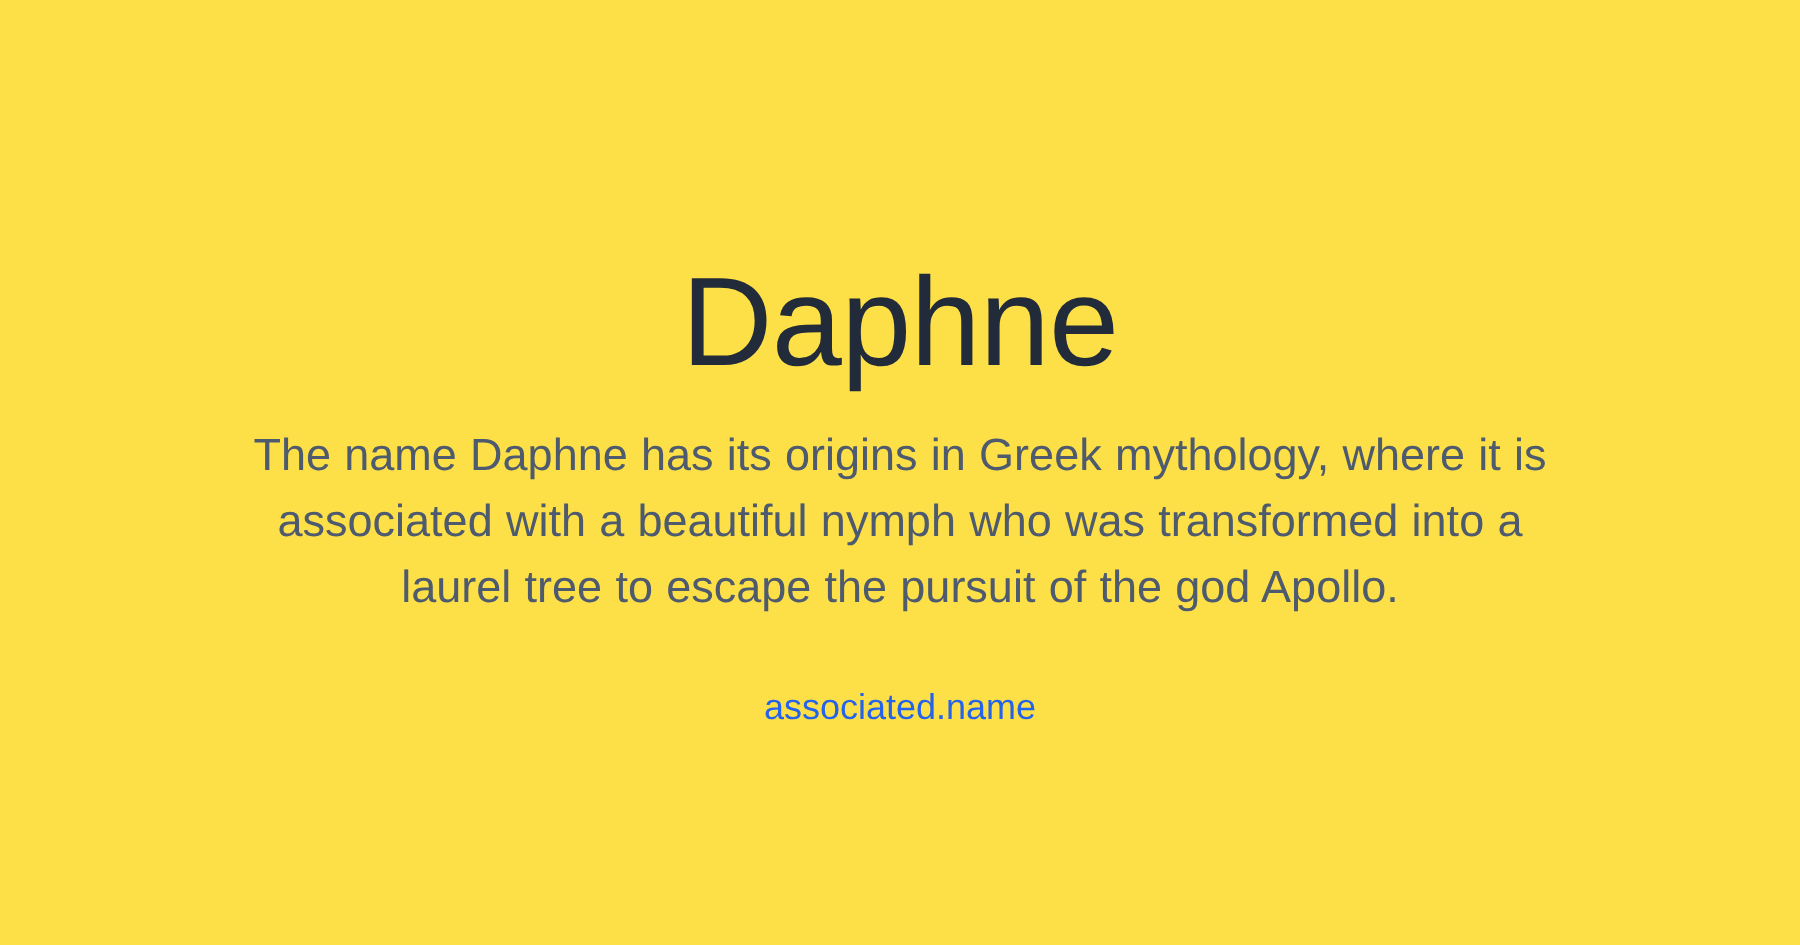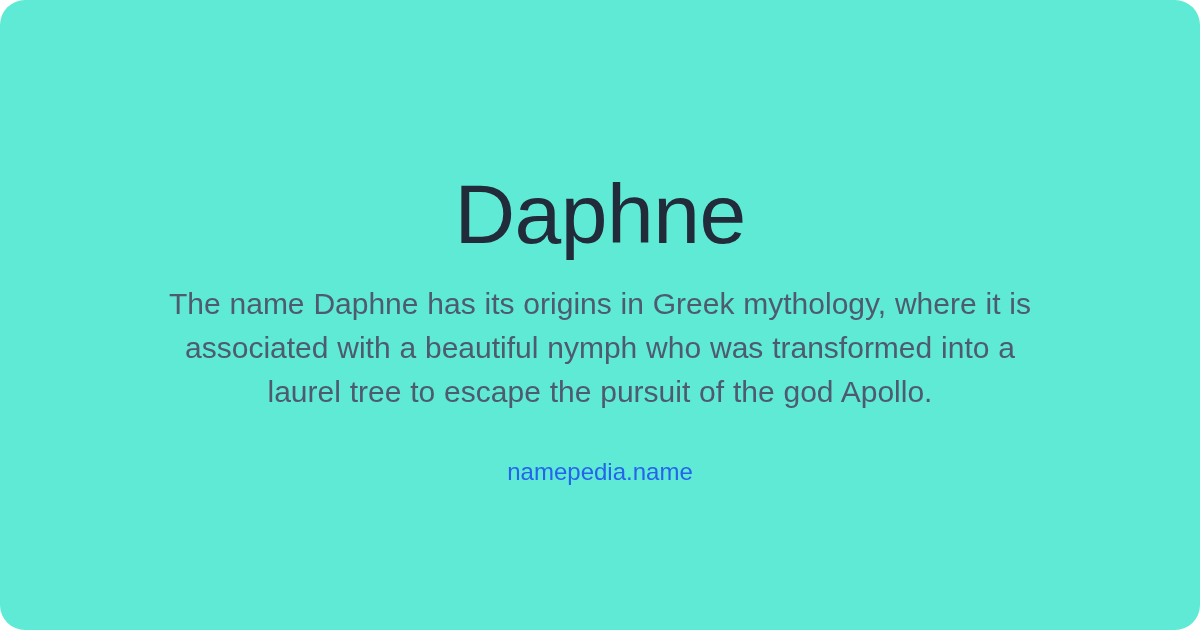--- a/index.html
+++ b/index.html
@@ -13,27 +13,26 @@
     background: #ffffff;
     font-family: "Liberation Sans", "DejaVu Sans", sans-serif;
     overflow: hidden;
     -webkit-font-smoothing: antialiased;
   }
 
   .card {
     width: 1200px;
     height: 630px;
     box-sizing: border-box;
-    background: #5eead4;
+    background: #fde047;
     display: flex;
     flex-direction: column;
     align-items: center;
     justify-content: flex-start;
     position: relative;
-    border-radius: 25px;
   }
 
   .card-inner {
     width: 1040px;
     margin: 0 auto;
     text-align: center;
     position: absolute;
     left: 50%;
     transform: translateX(-50%);
     top: 168px;
@@ -83,17 +82,17 @@
 <body>
 
 <div class="card">
   <div class="card-inner">
 
     <h1 class="name-title">Daphne</h1>
 
     <p class="name-description">The name Daphne has its origins in Greek mythology, where it is associated with a beautiful nymph who was transformed into a laurel tree to escape the pursuit of the god Apollo.</p>
 
     <div class="site-link-wrap">
-      <a class="site-link" href="#">namepedia.name</a>
+      <a class="site-link" href="#">associated.name</a>
     </div>
 
   </div>
 </div>
 
 </body></html>

